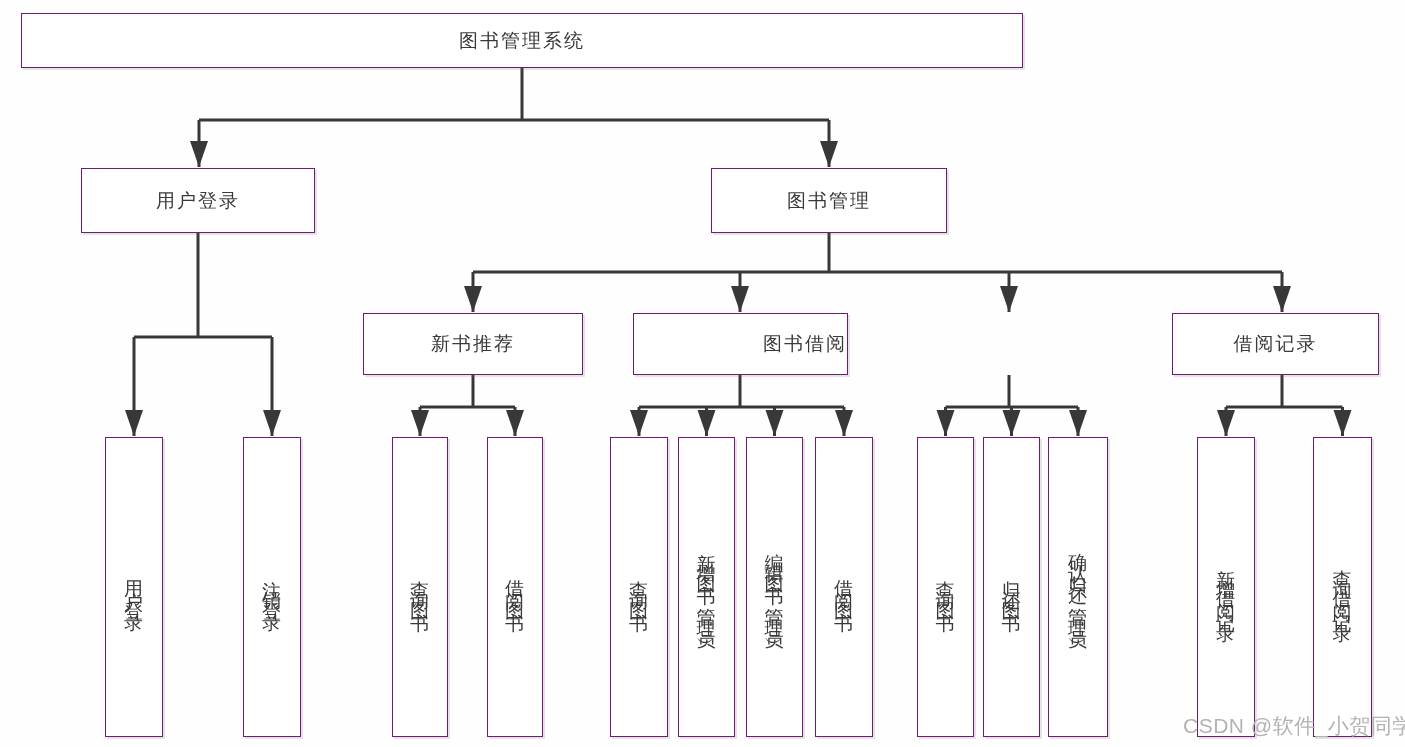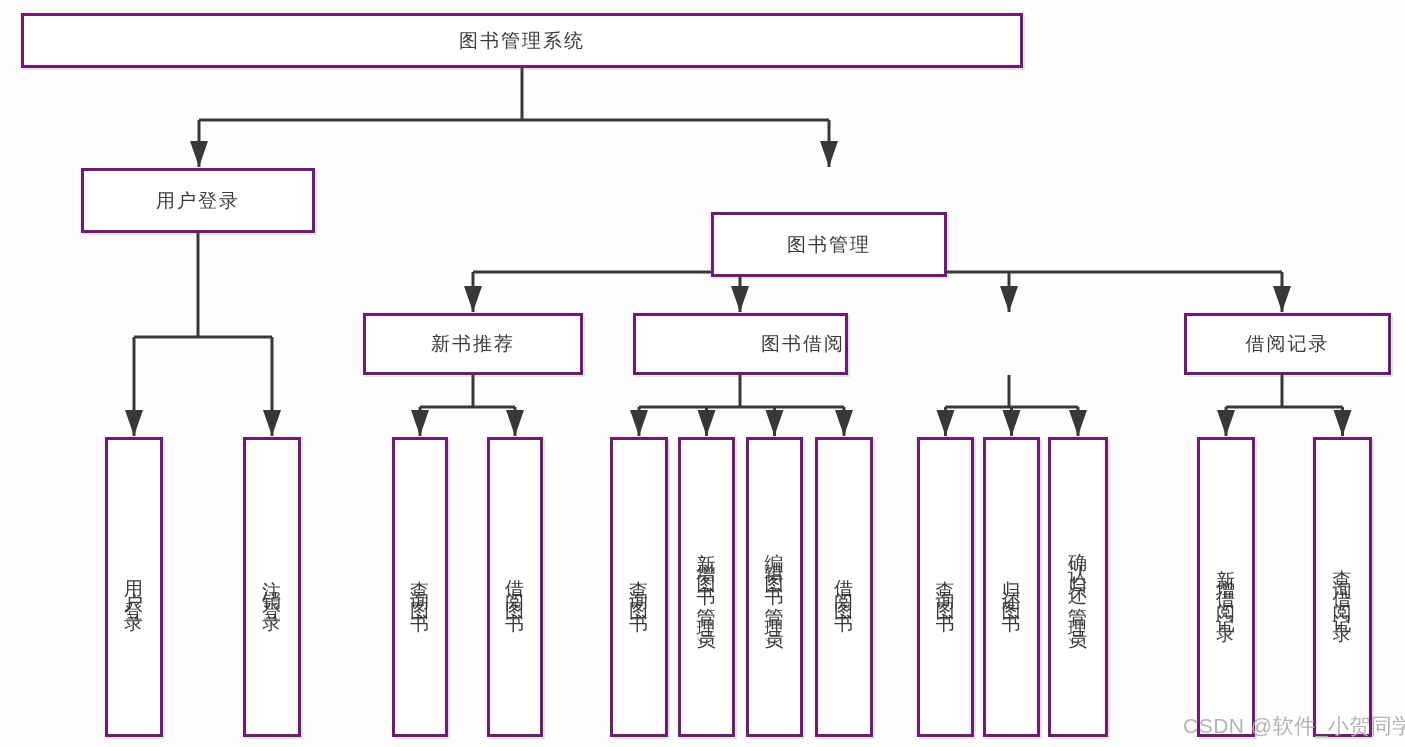--- a/index.html
+++ b/index.html
@@ -12,21 +12,21 @@
     font-family: "Liberation Sans", sans-serif;
   }
   .connectors {
     position: absolute;
     left: 0; top: 0;
     z-index: 1;
   }
   .node {
     position: absolute;
     box-sizing: border-box;
-    border: 3px solid #701a75;
+    border: 1px solid #701a75;
     background: #ffffff;
     color: #3a3a3a;
     display: flex;
     align-items: center;
     justify-content: center;
     z-index: 2;
     box-shadow: 2px 2px 0 rgba(110,110,110,0.18);
   }
   .node.h { font-size: 19px; letter-spacing: 2px; }
   .node.v span {
@@ -34,26 +34,26 @@
     text-orientation: mixed;
     font-size: 19px;
     line-height: 1;
     letter-spacing: 11px;
     white-space: nowrap;
   }
   
   #root { left: 21px;  top: 13px;  width: 1002px; height: 55px; }
   
   #l2a  { left: 81px;  top: 168px; width: 234px; height: 65px; }
-  #l2b  { left: 711px; top: 168px; width: 236px; height: 65px; margin-top: 44px; }
+  #l2b  { left: 711px; top: 168px; width: 236px; height: 65px; }
   
   #l3a  { left: 363px;  top: 313px; width: 220px; height: 62px; }
   #l3b  { left: 633px;  top: 313px; width: 215px; height: 62px; justify-content: flex-end; }
   #l3c  { left: 902px;  top: 313px; width: 215px; height: 62px; }
-  #l3d  { left: 1172px; top: 313px; width: 207px; height: 62px; margin-left: 12px; }
+  #l3d  { left: 1172px; top: 313px; width: 207px; height: 62px; }
   
   .leaf { top: 437px; height: 300px; }
   #a1 { left: 105px;  width: 58px; }
   #a2 { left: 243px;  width: 58px; }
   #b1 { left: 392px;  width: 56px; }
   #b2 { left: 487px;  width: 56px; }
   #c1 { left: 610px;  width: 58px; }
   #c2 { left: 678px;  width: 57px; }
   #c3 { left: 746px;  width: 57px; }
   #c4 { left: 815px;  width: 58px; }

